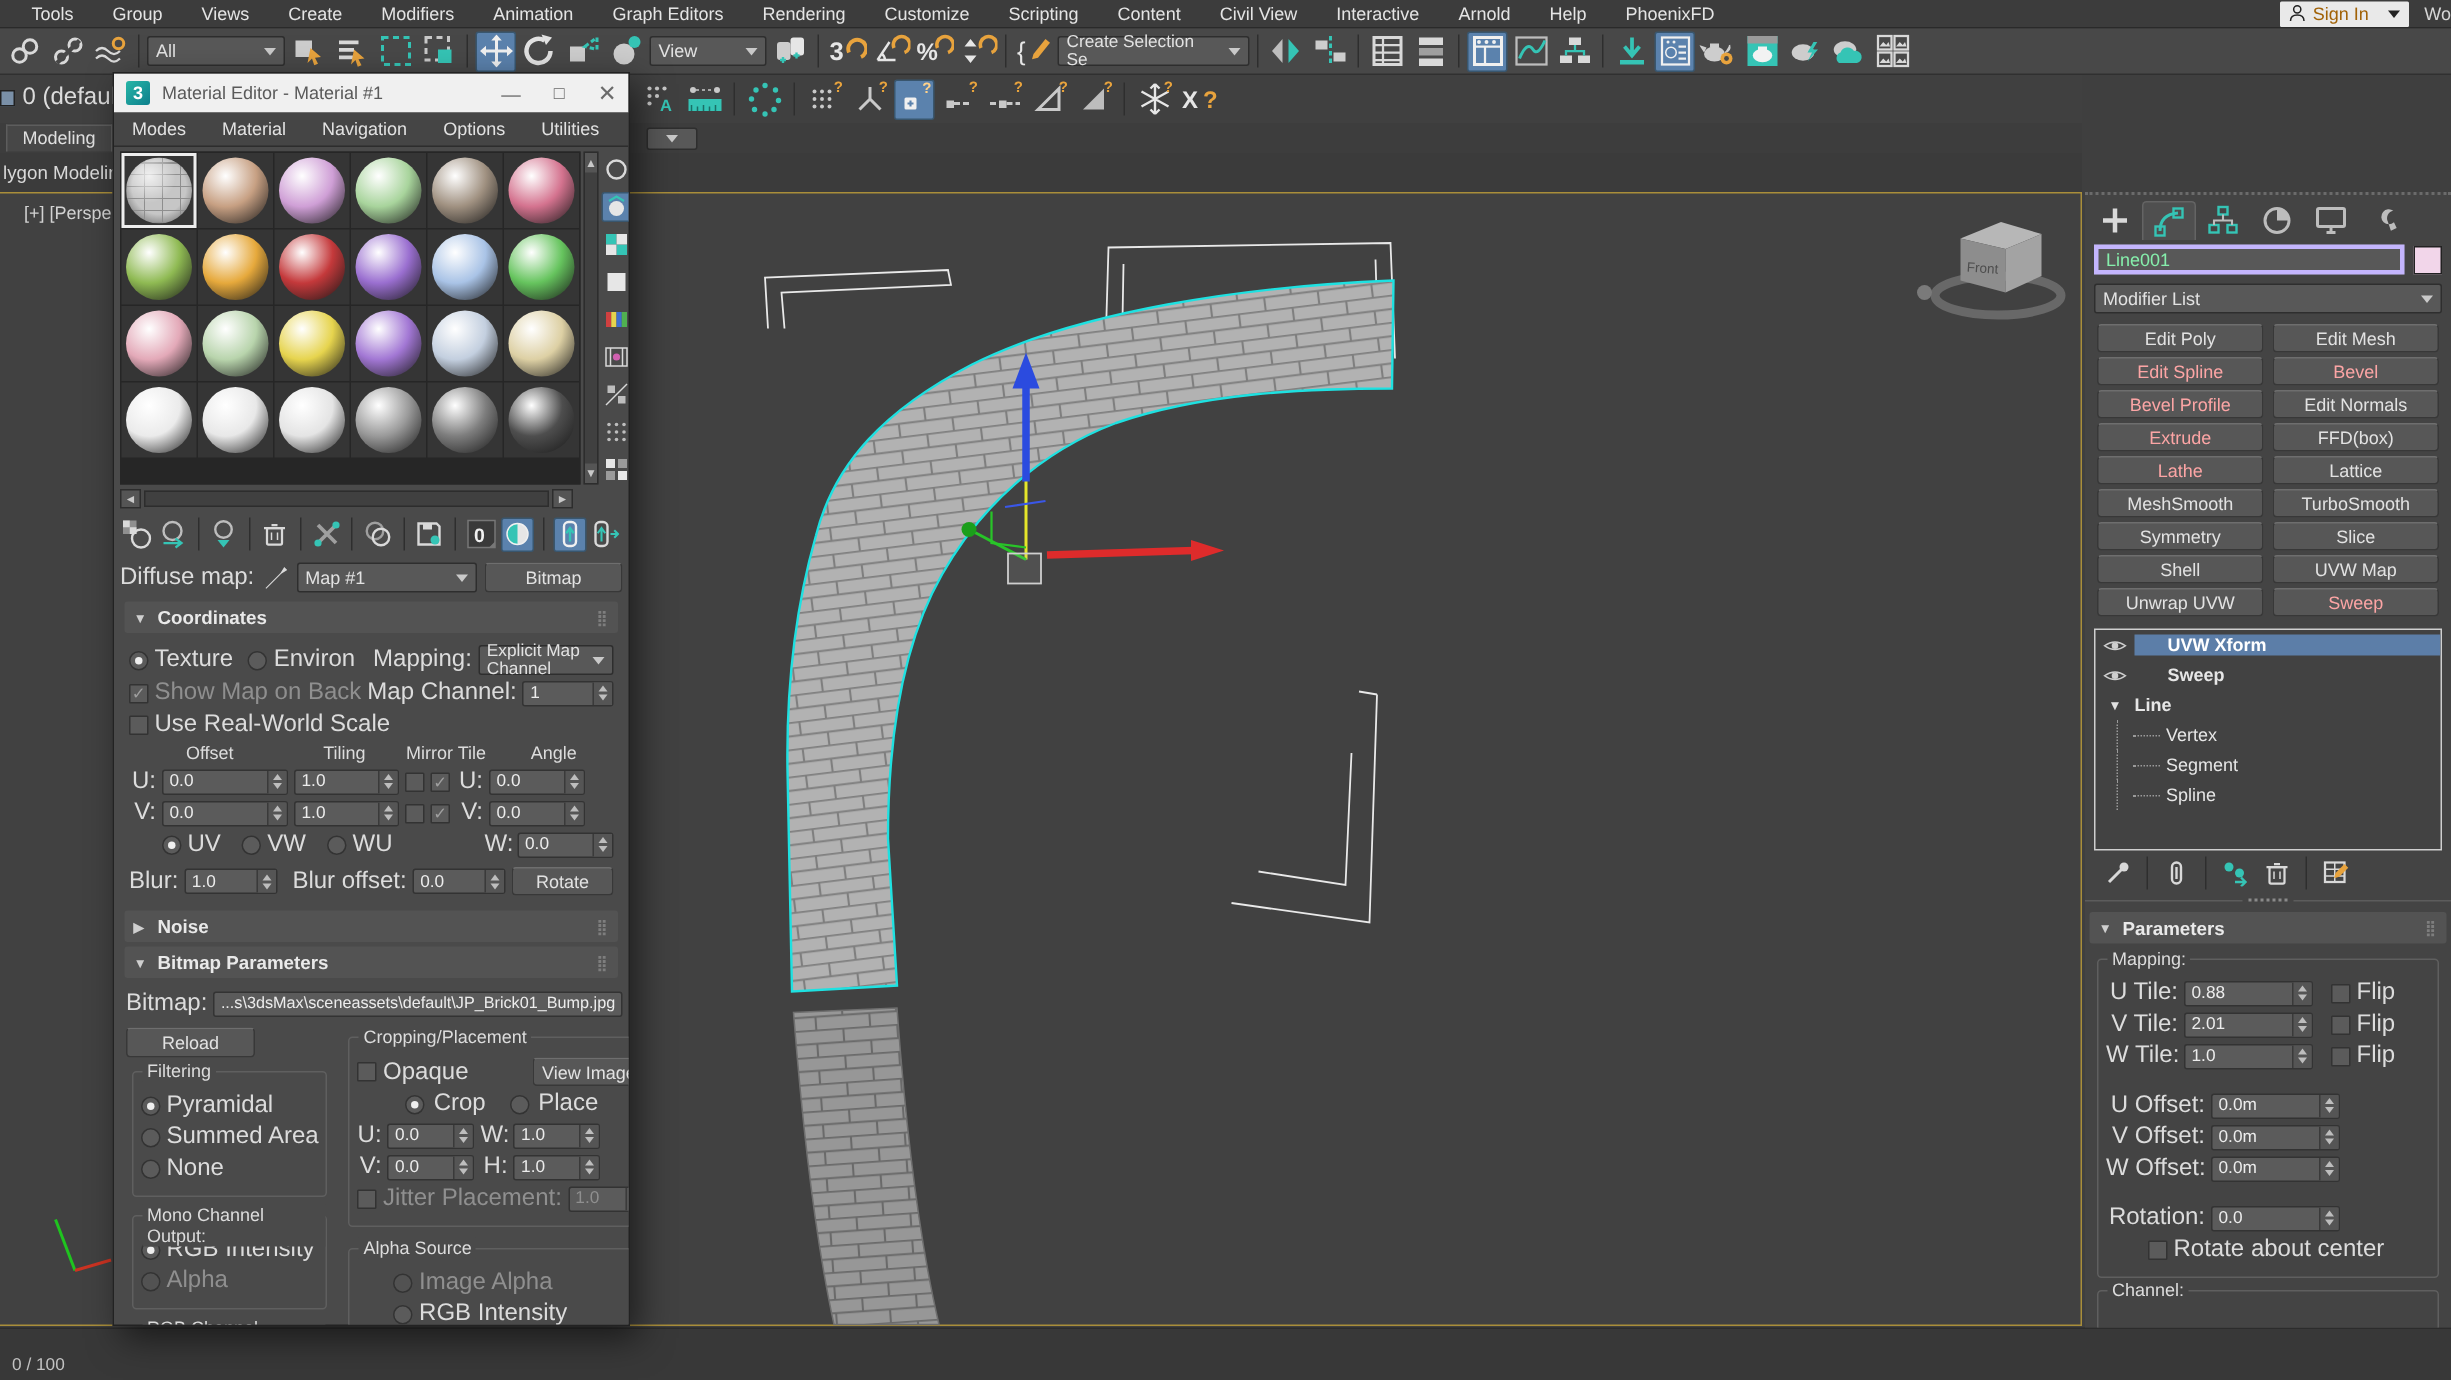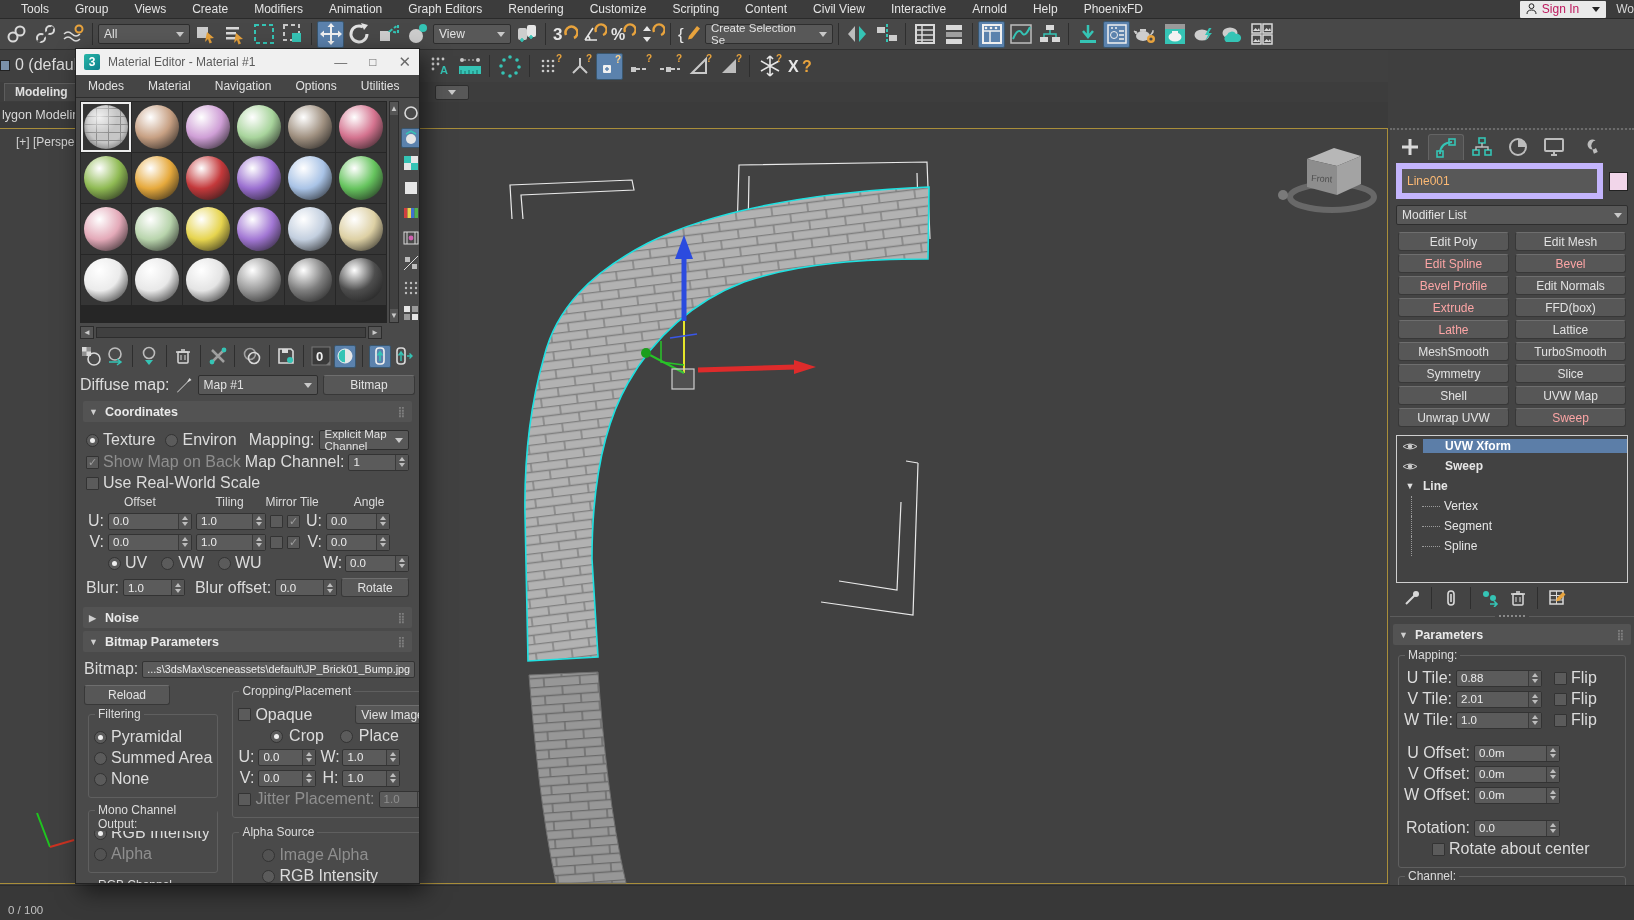--- a/index.html
+++ b/index.html
@@ -4,59 +4,59 @@
 <style>
   *{margin:0;padding:0;box-sizing:border-box;font-family:"Liberation Sans",sans-serif;}
   html,body{width:1634px;height:920px;background:#3f3f3f;overflow:hidden;}
   #app{position:relative;width:1634px;height:920px;color:#d6d6d6;font-size:12px;}
   .abs{position:absolute;}
 
   
   #menubar{left:0;top:0;width:1634px;height:19px;background:#3c3c3c;display:flex;align-items:center;padding-left:8px;border-bottom:1px solid #2a2a2a;}
   .menu-item{padding:0 13px;font-size:12px;color:#e4e4e4;cursor:default;white-space:nowrap;}
   #menubar-right{margin-left:auto;display:flex;align-items:center;gap:10px;padding-right:0;}
-  #signin{background:#e9e9e9;color:#be185d;height:17px;display:flex;align-items:center;gap:5px;padding:0 6px;border-radius:1px;}
+  #signin{background:#e9e9e9;color:#a16207;height:17px;display:flex;align-items:center;gap:5px;padding:0 6px;border-radius:1px;}
   #signin .caret{width:0;height:0;border-left:4px solid transparent;border-right:4px solid transparent;border-top:5px solid #222;margin-left:8px;}
   #ws-cut{color:#d6d6d6;}
 
   
   #toolbar1{left:0;top:19px;width:1634px;height:31px;background:#484848;border-bottom:1px solid #303030;display:flex;align-items:center;gap:2px;padding:0 2px;overflow:hidden;}
   #toolbar2{left:0;top:50px;width:1388px;height:32px;background:#404040;display:flex;align-items:center;}
   #toolbar2-icons{margin-left:426px;display:flex;align-items:center;gap:3px;}
   #row-c1{left:0;top:82px;width:1388px;height:20px;background:#3d3d3d;display:flex;align-items:center;}
   #row-c2{left:0;top:102px;width:1388px;height:26px;background:#3b3b3b;display:flex;align-items:center;}
   .ti{width:27px;height:27px;display:flex;align-items:center;justify-content:center;border-radius:2px;position:relative;flex:none;}
   .ti.active{background:#5b82ad;border:1px solid #39566e;}
   .ti .q{position:absolute;top:0px;right:1px;color:#e8a33d;font-size:10px;font-weight:bold;}
   .tsep{width:1px;height:22px;background:#2e2e2e;margin:0 3px;flex:none;}
   .dd{background:#585858;border:1px solid #2e2e2e;border-radius:2px;height:20px;display:flex;align-items:center;padding:0 5px;gap:6px;color:#e2e2e2;}
   .dd .caret{margin-left:auto;width:0;height:0;border-left:4px solid transparent;border-right:4px solid transparent;border-top:5px solid #c9c9c9;}
 
   
   #layer-row{display:flex;align-items:center;gap:5px;padding-left:0;}
   #layer-swatch{width:10px;height:11px;background:#7a90a8;border:1px solid #222;}
-  #modeling-tab{background:#474747;border:1px solid #5d5d5d;border-bottom:none;padding:1px 10px 2px;margin-left:4px;color:#e0e0e0;font-weight:bold;}
+  #modeling-tab{background:#474747;border:1px solid #5d5d5d;border-bottom:none;padding:1px 10px 2px;margin-left:4px;color:#e0e0e0;}
   #polymod-label{padding-left:2px;color:#d8d8d8;font-size:12.5px;}
 
   
   #viewport{left:0;top:128px;width:1388px;height:756px;background:#414141;border-top:1px solid #a98e3a;border-right:1px solid #a98e3a;border-bottom:1px solid #a98e3a;}
   #vp-label{position:absolute;left:16px;top:6px;color:#d2d2d2;font-size:12px;}
   #viewport svg{position:absolute;left:0;top:0;}
 
   
   #statusbar{left:0;top:885px;width:1634px;height:35px;background:#383838;border-top:1px solid #2c2c2c;}
   #frame-ind{position:absolute;left:8px;top:18px;color:#c2c2c2;font-size:11.5px;}
 
   
   #cmdpanel{left:1390px;top:128px;width:244px;height:757px;background:#444444;overflow:hidden;border-top:2px dotted #6b6b6b;}
   #cp-tabs{display:flex;align-items:flex-end;height:30px;padding-left:2px;}
   .cp-tab{width:36px;height:26px;display:flex;align-items:center;justify-content:center;border-radius:3px 3px 0 0;}
   .cp-tab.sel{background:#4f4f4f;border:1px solid #646464;border-bottom:none;}
   .cp-row{display:flex;align-items:center;gap:6px;padding:3px 6px;}
-  #obj-name{flex:1;background:#585858;border:6px solid #c4b5fd;height:36px;display:flex;align-items:center;padding:0 5px;color:#fdba74;}
+  #obj-name{flex:1;background:#585858;border:3px solid #c4b5fd;height:20px;display:flex;align-items:center;padding:0 5px;color:#86efac;}
   #obj-color{width:19px;height:19px;background:#f2d6ea;border:1px solid #222;}
   #mod-grid{display:grid;grid-template-columns:1fr 1fr;gap:3px 6px;padding:4px 8px 6px;}
   .pbtn{background:#575757;border:1px solid #383838;border-top-color:#6e6e6e;border-radius:3px;height:19px;display:flex;align-items:center;justify-content:center;font-size:12px;color:#e2e2e2;}
   .pbtn.dis{color:#fca5a5;}
   #stack-box{margin:2px 6px;border:1px solid #cfcfcf;background:#424242;height:148px;overflow:hidden;}
   .srow{display:flex;align-items:center;height:20px;font-size:12px;color:#e6e6e6;}
   .srow .eyewrap{width:26px;display:flex;justify-content:center;flex:none;}
   .srow .slab{flex:1;padding-left:22px;font-weight:bold;}
   .srow.sel .slab{background:#5c7ea8;color:#fff;}
   .srow.expand .exp{width:26px;text-align:center;font-size:9px;color:#e0e0e0;}
@@ -1144,21 +1144,21 @@
               </span>
             </div>
         </div>
         <div class="frow">
           <span class="cb"></span>
             <span class="lab">Use Real-World Scale</span>
         </div>
         <div class="hdr-cols">
           <span style="width:108px;text-align:center;">Offset</span>
           <span style="width:72px;text-align:center;">Tiling</span>
-          <span style="width:64px;text-align:left;">Mirror Tile</span>
+          <span style="width:64px;text-align:center;">Mirror Tile</span>
           <span style="width:80px;text-align:center;">Angle</span>
         </div>
         <div class="frow">
           <span class="lab" style="width:18px;text-align:right;">U:</span>
           <div class="spinner" style="width:84px;">
               <span class="val">0.0</span>
               <span class="ud">
                 <i class="up"></i>
                 <i class="dn"></i>
               </span>

